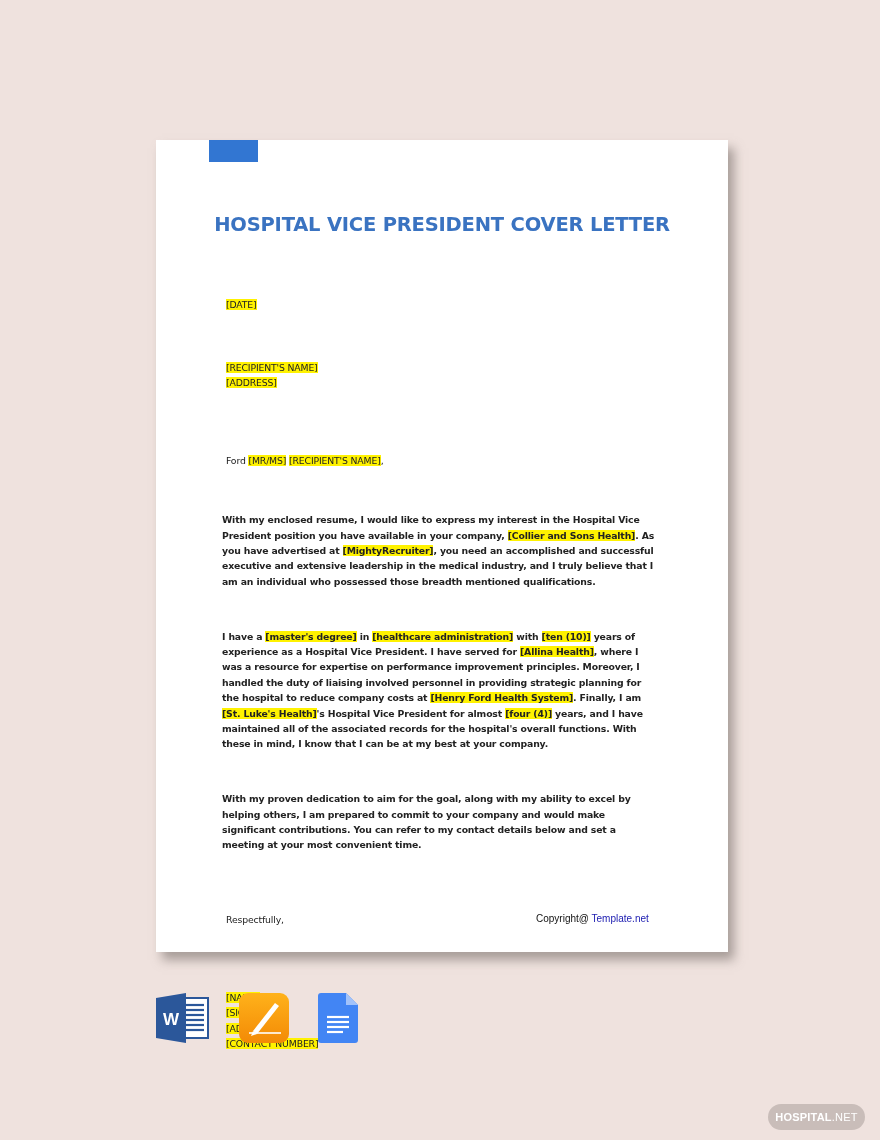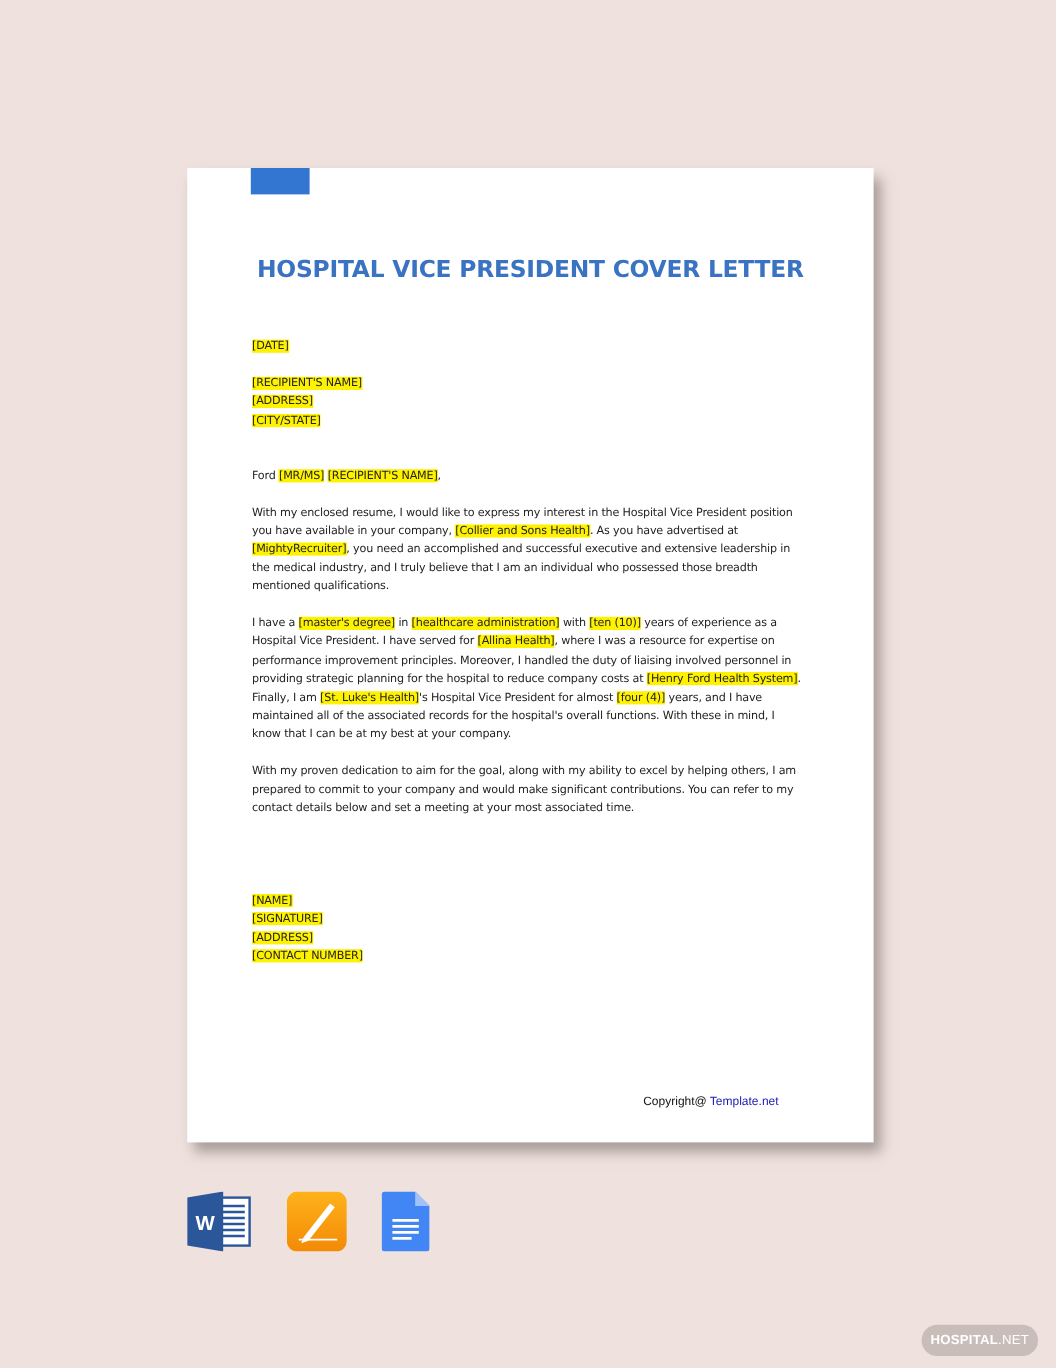--- a/index.html
+++ b/index.html
@@ -19,24 +19,24 @@
     position:absolute; left:0; right:0; top:73px; text-align:center;
     font-family:"DejaVu Sans", sans-serif; font-weight:bold; font-size:19.5px;
     color:#3a73c1; letter-spacing:-0.2px;
   }
   .body {
     position:absolute; left:54px; top:141px; width:460px;
     font-family:"DejaVu Sans", sans-serif; font-size:9.3px; line-height:15.4px;
     color:#222; letter-spacing:-0.15px;
   }
   .hl { background:#fff200; }
-  .block { margin:0; }
+  .block { margin:16px; }
   .gap1 { height:15.4px; }
   .gap2 { height:30.8px; }
-  .para { margin:0; }
+  .para { margin:12px;font-weight:bold; }
   .copyright {
     position:absolute; left:380px; top:773px; font-size:10px; color:#111;
     font-family:"Liberation Sans", sans-serif;
   }
   .copyright .link { color:#1a1ab0; }
   .icons { position:absolute; top:993px; left:156px; height:52px; }
   .icon { position:absolute; top:0; }
   .badge {
     position:absolute; left:768px; top:1104px; width:97px; height:26px; border-radius:13px;
     background:#c9bdb9; color:#fff; font-family:"Liberation Sans", sans-serif;
@@ -50,31 +50,31 @@
 <div class="page">
   <div class="accent-bar"></div>
   <div class="title">HOSPITAL VICE PRESIDENT COVER LETTER</div>
 
   <div class="body">
     <div class="block"><span class="hl">[DATE]</span></div>
     <div class="gap1"></div>
     <div class="block">
       <div><span class="hl">[RECIPIENT'S NAME]</span></div>
       <div><span class="hl">[ADDRESS]</span></div>
-      <div><span class="hl">[CITY/STATE]</span></div>
     </div>
     <div class="gap2"></div>
     <div class="block"><span>Ford </span><span class="hl">[MR/MS]</span> <span class="hl">[RECIPIENT'S NAME]</span><span>,</span></div>
     <div class="gap1"></div>
     <p class="para"><span>With my enclosed resume, I would like to express my interest in the Hospital Vice President position you have available in your company, </span><span class="hl">[Collier and Sons Health]</span><span>. As you have advertised at </span><span class="hl">[MightyRecruiter]</span><span>, you need an accomplished and successful executive and extensive leadership in the medical industry, and I truly believe that I am an individual who possessed those breadth mentioned qualifications.</span></p>
     <div class="gap1"></div>
     <p class="para"><span>I have a </span><span class="hl">[master's degree]</span><span> in </span><span class="hl">[healthcare administration]</span><span> with </span><span class="hl">[ten (10)]</span><span> years of experience as a Hospital Vice President. I have served for </span><span class="hl">[Allina Health]</span><span>, where I was a resource for expertise on performance improvement principles. Moreover, I handled the duty of liaising involved personnel in providing strategic planning for the hospital to reduce company costs at </span><span class="hl">[Henry Ford Health System]</span><span>. Finally, I am </span><span class="hl">[St. Luke's Health]</span><span>'s Hospital Vice President for almost </span><span class="hl">[four (4)]</span><span> years, and I have maintained all of the associated records for the hospital's overall functions. With these in mind, I know that I can be at my best at your company.</span></p>
     <div class="gap1"></div>
-    <p class="para">With my proven dedication to aim for the goal, along with my ability to excel by helping others, I am prepared to commit to your company and would make significant contributions. You can refer to my contact details below and set a meeting at your most associated time.</p>
+    <p class="para">With my proven dedication to aim for the goal, along with my ability to excel by helping others, I am prepared to commit to your company and would make significant contributions. You can refer to my contact details below and set a meeting at your most convenient time.</p>
     <div class="gap2"></div>
+    <div class="block">Respectfully,</div>
     <div class="gap2"></div>
     <div class="block">
       <div><span class="hl">[NAME]</span></div>
       <div><span class="hl">[SIGNATURE]</span></div>
       <div><span class="hl">[ADDRESS]</span></div>
       <div><span class="hl">[CONTACT NUMBER]</span></div>
     </div>
   </div>
 
   <div class="copyright"><span>Copyright@ </span><span class="link">Template.net</span></div>

